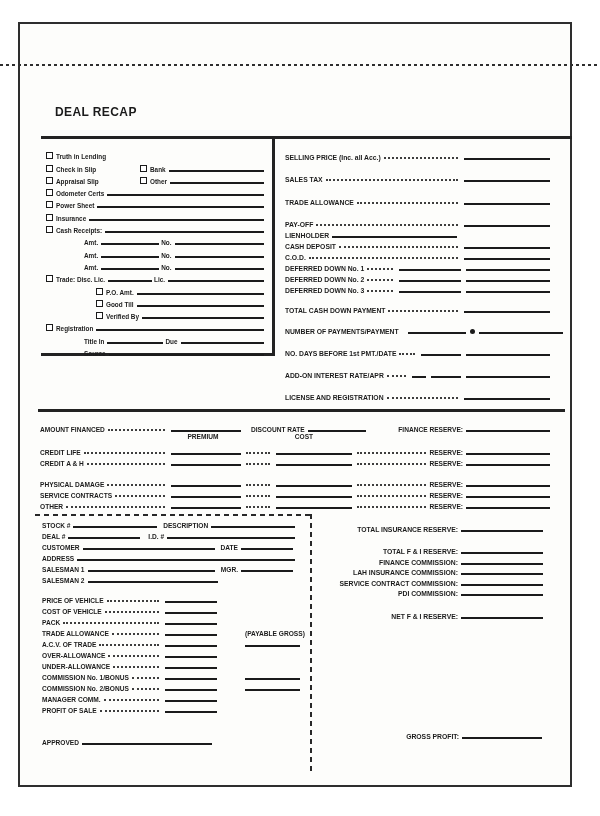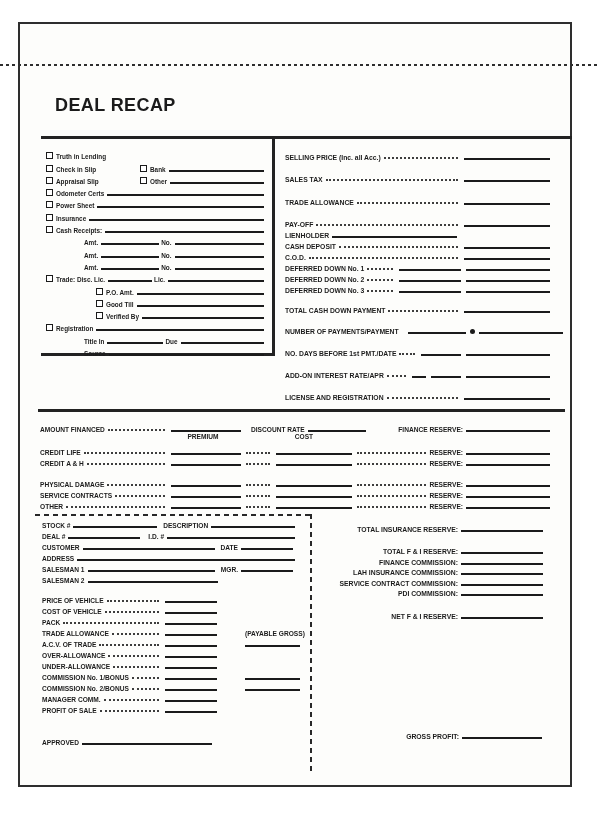--- a/index.html
+++ b/index.html
@@ -4,21 +4,21 @@
 <style>
   html,body{margin:0;padding:0;}
   body{
     width:600px;height:816px;position:relative;background:#ffffff;
     font-family:"Liberation Sans", sans-serif;color:#1b1b1b;overflow:hidden;
   }
   .page{position:absolute;left:18px;top:22px;width:554px;height:765px;
         border:2px solid #2e2e2e;background:#fdfdfb;box-sizing:border-box;}
   .dash-top{position:absolute;left:0;top:64px;width:600px;height:2px;
         background:repeating-linear-gradient(90deg,#2e2e2e 0 3px,transparent 3px 6px);}
-  .title{position:absolute;left:55px;top:95px;font-size:18px;font-weight:bold;letter-spacing:.4px;}
+  .title{position:absolute;left:55px;top:105px;font-size:12px;font-weight:bold;letter-spacing:.4px;}
 
   
   .r{display:flex;align-items:flex-end;}
   .lb{white-space:nowrap;font-weight:bold;}
   .dt{flex:1 1 auto;border-bottom:2px dotted #3d3d3d;margin:0 3px 2px 3px;}
   .dtf{flex:0 0 auto;}
   .ln{flex:0 0 auto;border-bottom:2px solid #1b1b1b;margin:0 2px 1px 3px;}
   .lnf{flex:1 1 auto;border-bottom:2px solid #1b1b1b;margin:0 0 1px 3px;}
   .cb{flex:0 0 auto;width:5px;height:5px;border:1.4px solid #1b1b1b;margin:0 3px 1px 0;background:#fff;}
   .sp{flex:0 0 auto;}

